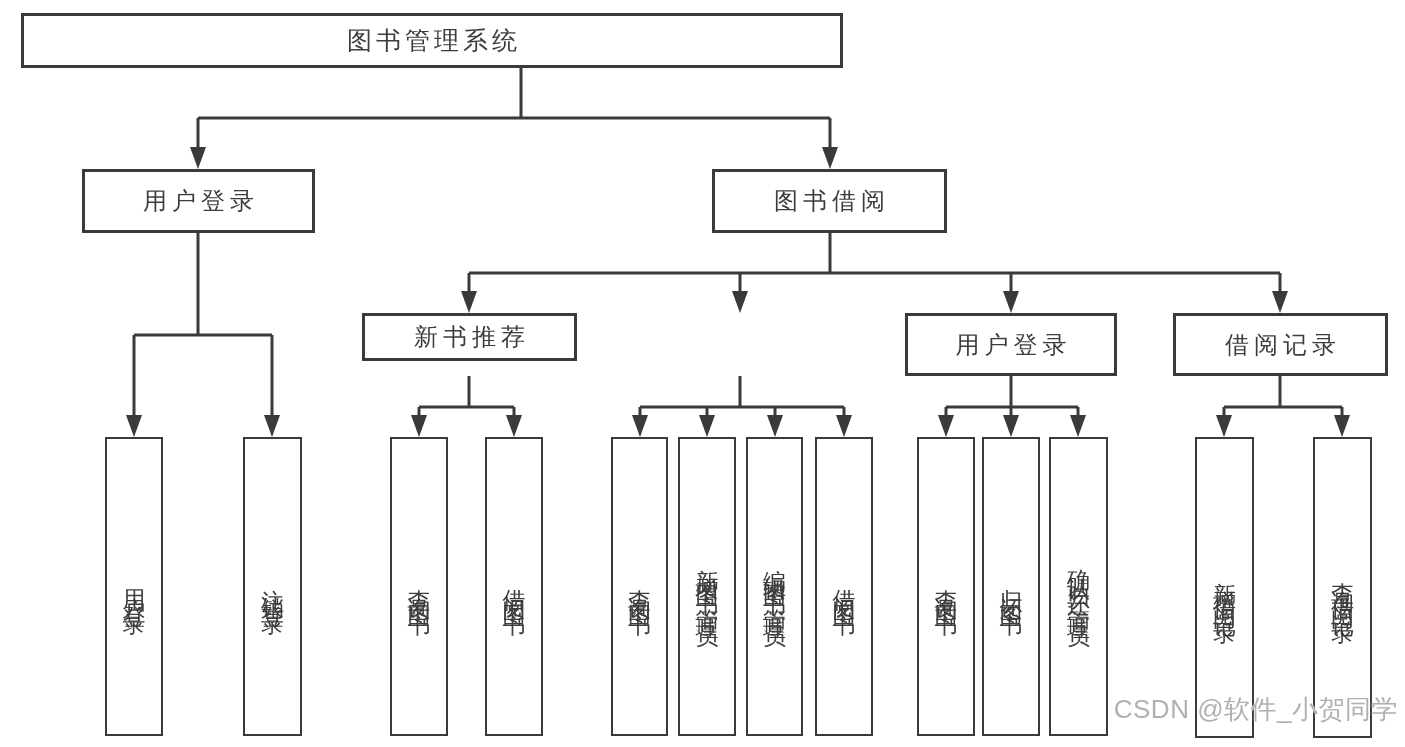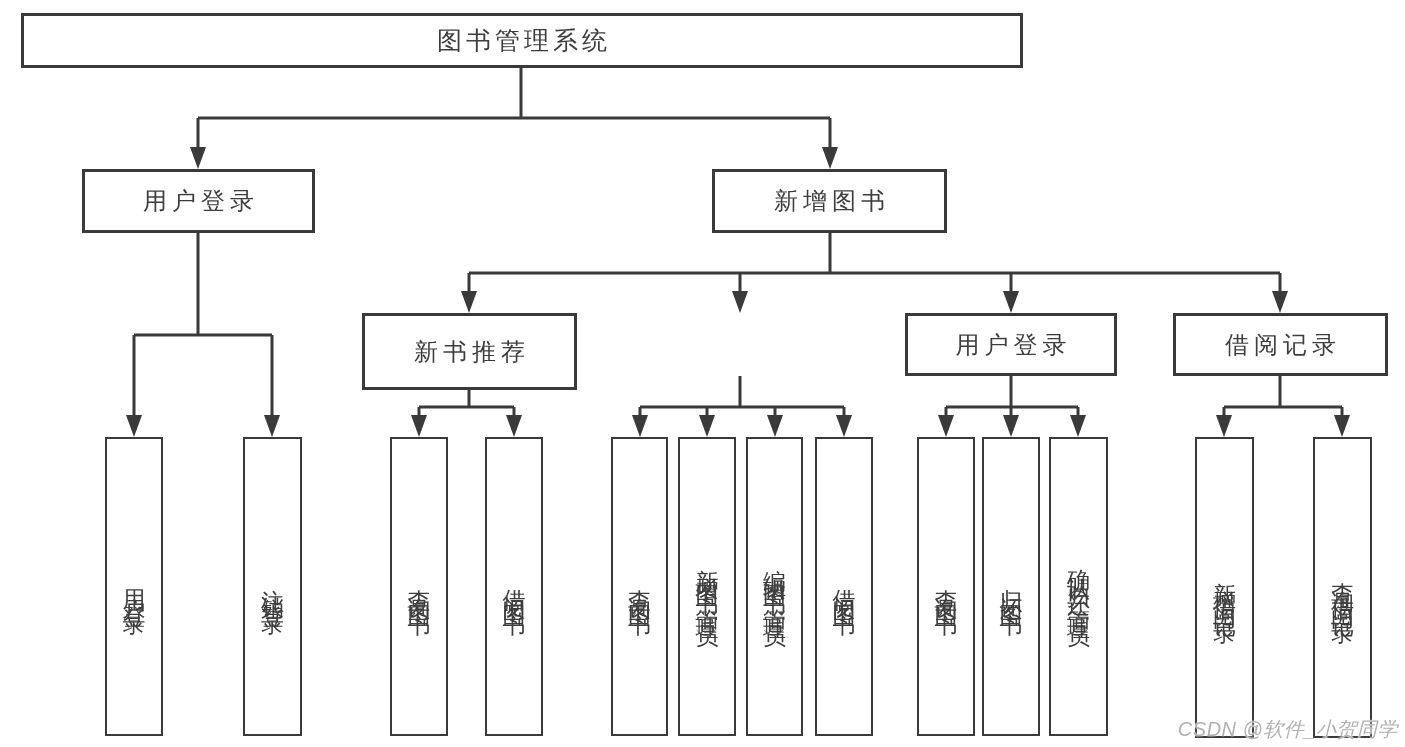--- a/index.html
+++ b/index.html
@@ -32,26 +32,25 @@
     color:var(--text);text-indent:5px;
   }
   .root-box .hlbl{font-size:25px;letter-spacing:4px;text-indent:4px;}
   .vlbl{
     writing-mode:vertical-rl;
     text-orientation:mixed;
     font-size:23px;line-height:1;letter-spacing:8px;
     color:var(--text);
   }
   .watermark{
-    position:absolute;right:7px;bottom:4px;
-    font-size:20px;letter-spacing:0.5px;
+    position:absolute;right:7px;bottom:20px;
+    font-size:26px;letter-spacing:0.5px;
     color:var(--watermark);
     text-shadow:0 0 2px #fff,0 0 1px #fff;
     white-space:nowrap;
-    font-style:italic;
   }
 </style>
 </head>
 <body>
 
 <div class="canvas">
 
   <svg class="connectors" viewBox="0 0 1405 747">
 
     <g>
@@ -95,32 +94,32 @@
       <polygon class="ah" points="1070,415 1086,415 1078,437"></polygon>
     </g>
 
     <g>
       <path class="ln" d="M1280,376 V407 M1224,407 H1342 M1224,407 V418 M1342,407 V418"></path>
       <polygon class="ah" points="1216,415 1232,415 1224,437"></polygon>
       <polygon class="ah" points="1334,415 1350,415 1342,437"></polygon>
     </g>
   </svg>
 
-  <div class="node root-box" style="left:21px;top:13px;width:1002px;height:55px">
+  <div class="node root-box" style="left:21px;top:13px;width:822px;height:55px">
     <span class="hlbl">图书管理系统</span>
   </div>
 
   <div class="node" style="left:82px;top:169px;width:233px;height:64px">
     <span class="hlbl">用户登录</span>
   </div>
   <div class="node" style="left:712px;top:169px;width:235px;height:64px">
-    <span class="hlbl">新增图书</span>
+    <span class="hlbl">图书借阅</span>
   </div>
 
-  <div class="node" style="left:362px;top:313px;width:215px;height:77px">
+  <div class="node" style="left:362px;top:313px;width:215px;height:48px">
     <span class="hlbl">新书推荐</span>
   </div>
   <div class="node" style="left:905px;top:313px;width:212px;height:63px">
     <span class="hlbl">用户登录</span>
   </div>
   <div class="node" style="left:1173px;top:313px;width:215px;height:63px">
     <span class="hlbl">借阅记录</span>
   </div>
 
   <div class="node leaf" style="left:105px;top:437px;width:58px;height:299px">

